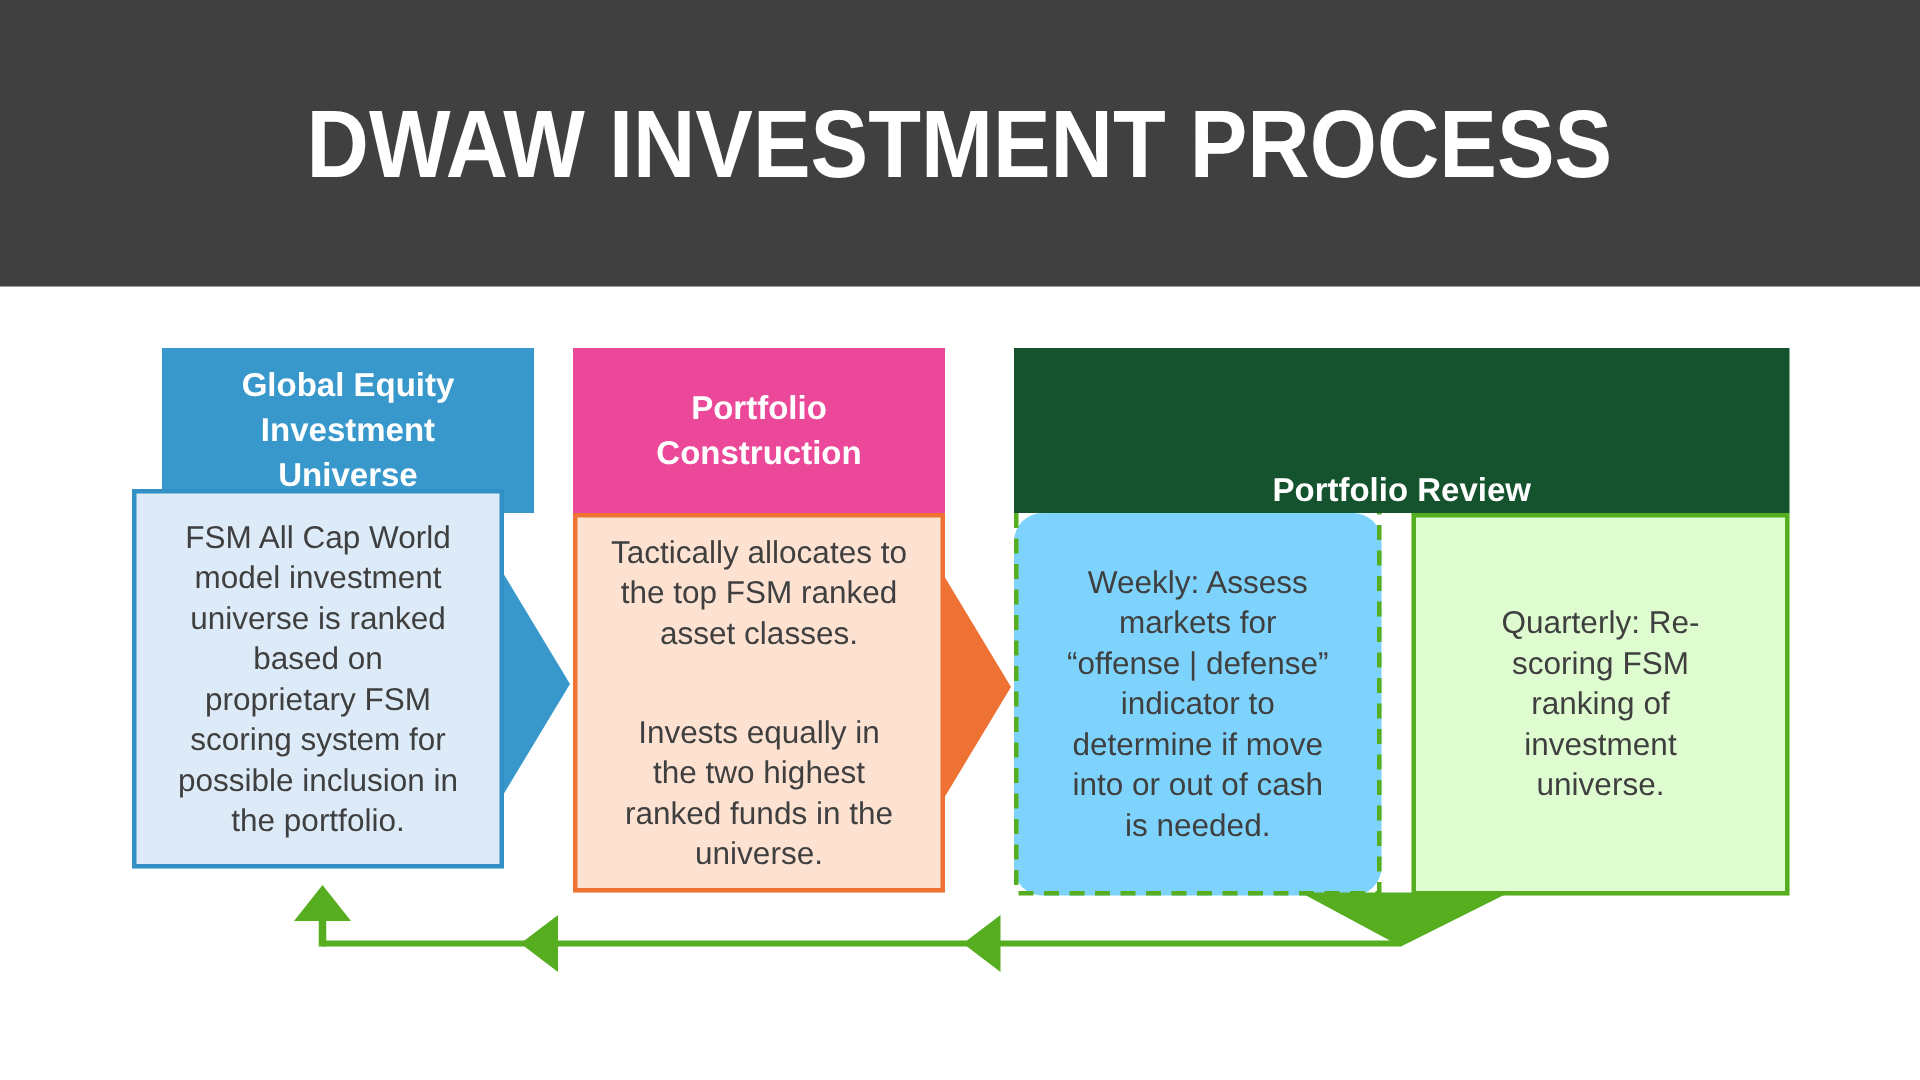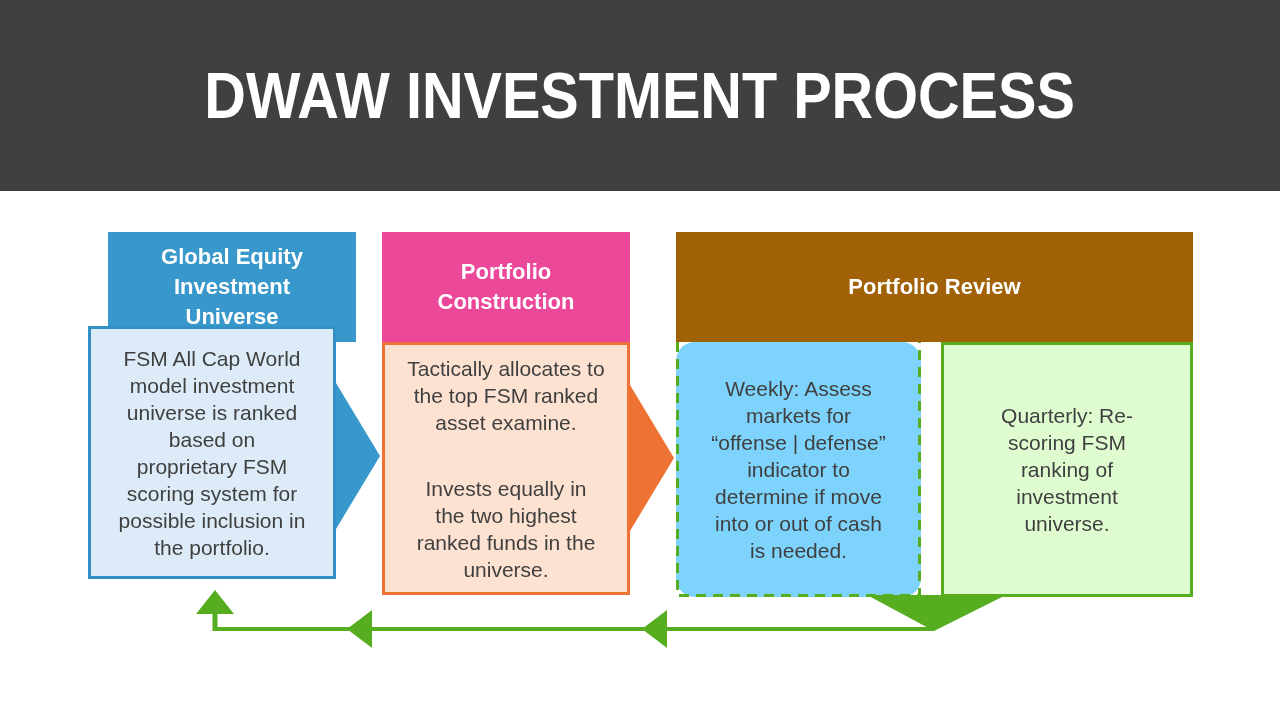--- a/index.html
+++ b/index.html
@@ -65,21 +65,21 @@
                background: #dcebf7; border: 3px solid #3390c5; }
 
   
   .c2-header { left: 382px; top: 232px; width: 248px; height: 110px; background: #ec4899; }
   .c2-body   { left: 382px; top: 342px; width: 248px; height: 253px;
                background: #fde2d2; border: 3px solid #ee7233; }
   .c2-body p { margin: 0; }
   .c2-body p + p { margin-top: 39px; }
 
   
-  .c3-header { left: 676px; top: 232px; width: 517px; height: 110px; background: #a16207; }
+  .c3-header { left: 676px; top: 232px; width: 517px; height: 110px; background: #14532d; align-items: flex-end; }
   .panel-weekly {
     left: 676px; top: 342px; width: 245px; height: 255px;
     background: #7dd3fc;            
     border-radius: 19px;
   }
   .panel-quarterly {
     left: 941px; top: 342px; width: 252px; height: 255px;
     background: #dffcd1; border: 3px solid #55ad1f;
   }
 
@@ -117,21 +117,21 @@
 the portfolio.</span>
   </div>
 
   <div class="col-header c2-header">
     <span>Portfolio
 Construction</span>
   </div>
   <div class="col-body c2-body">
     <p>Tactically allocates to
 the top FSM ranked
-asset examine.</p>
+asset classes.</p>
     <p>Invests equally in
 the two highest
 ranked funds in the
 universe.</p>
   </div>
 
   <div class="col-header c3-header">
     <span>Portfolio Review</span>
   </div>
   <div class="col-body panel-weekly">

